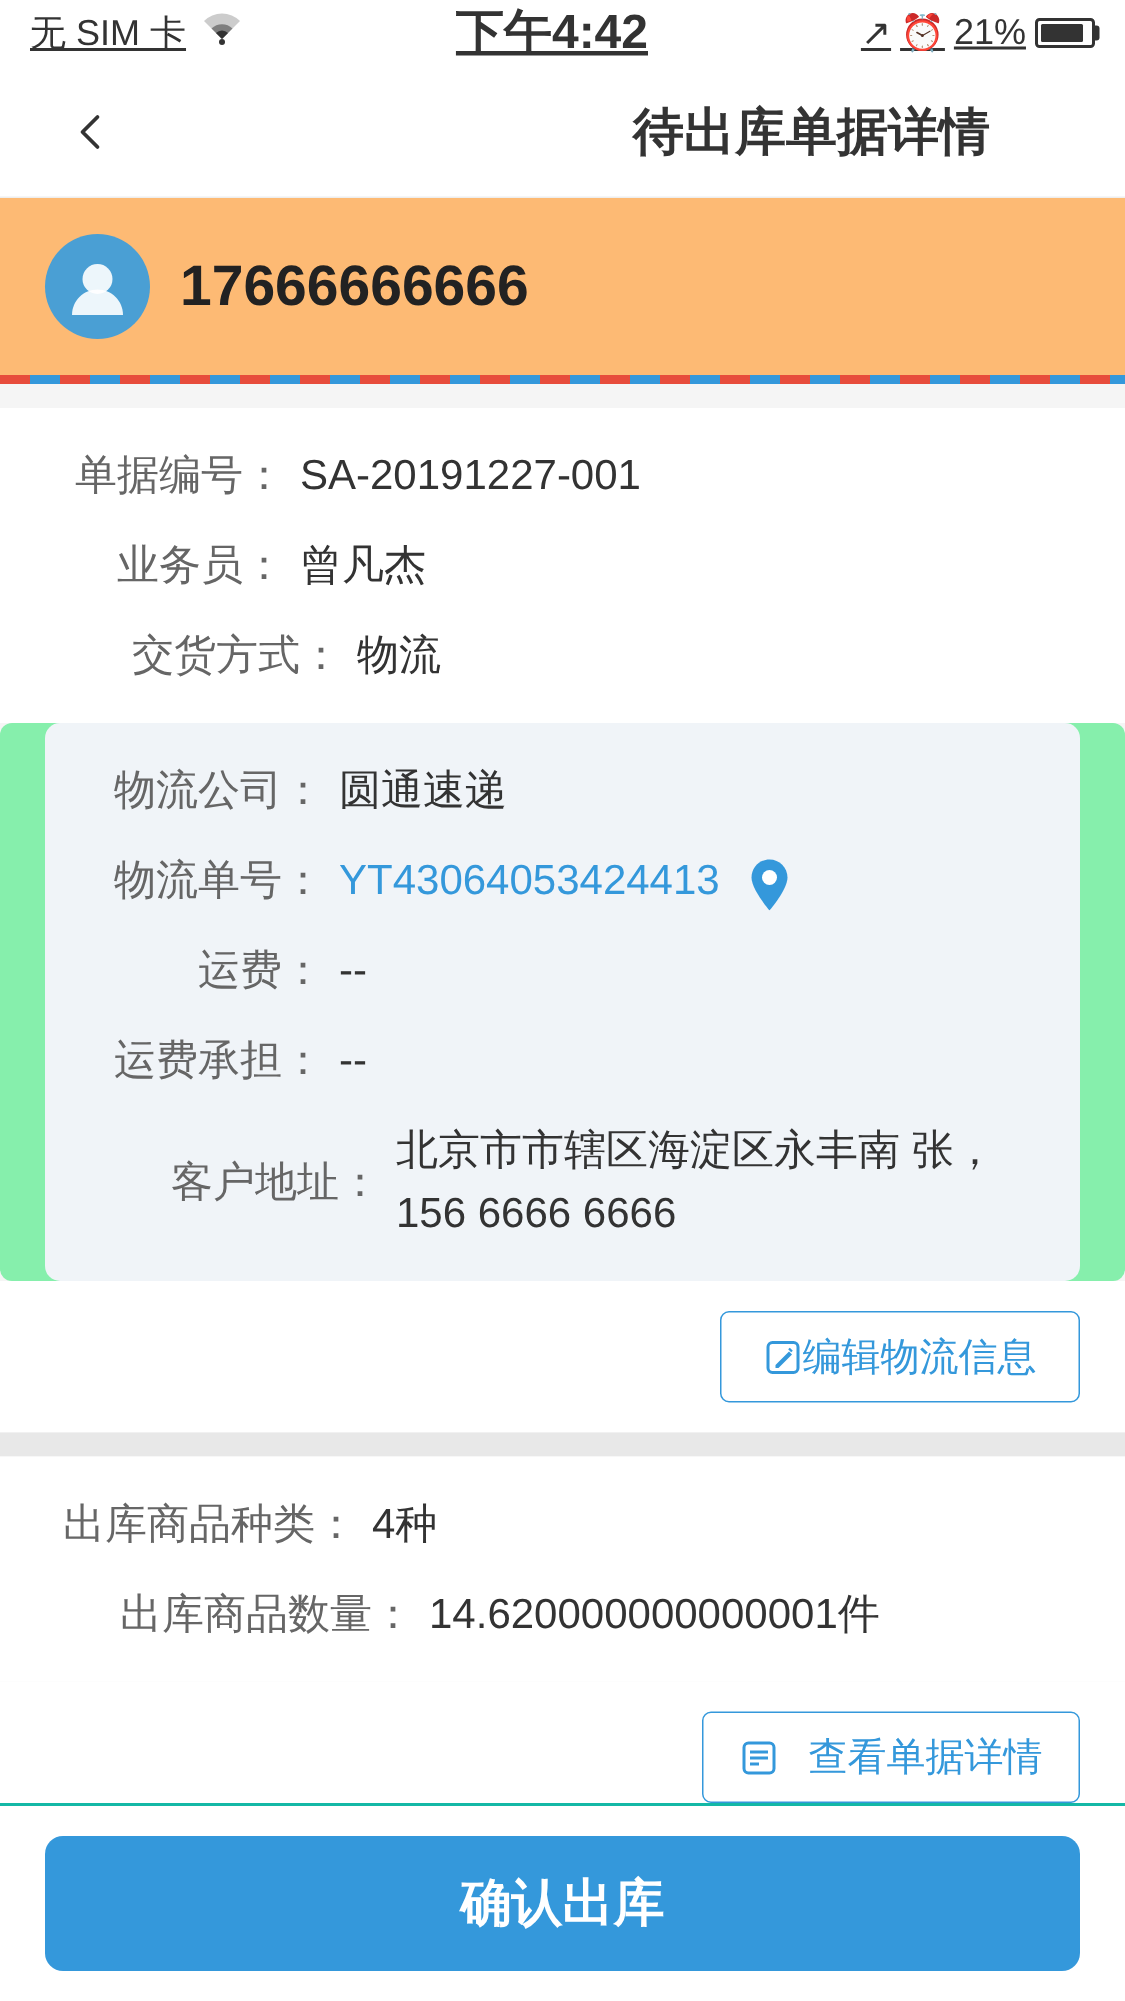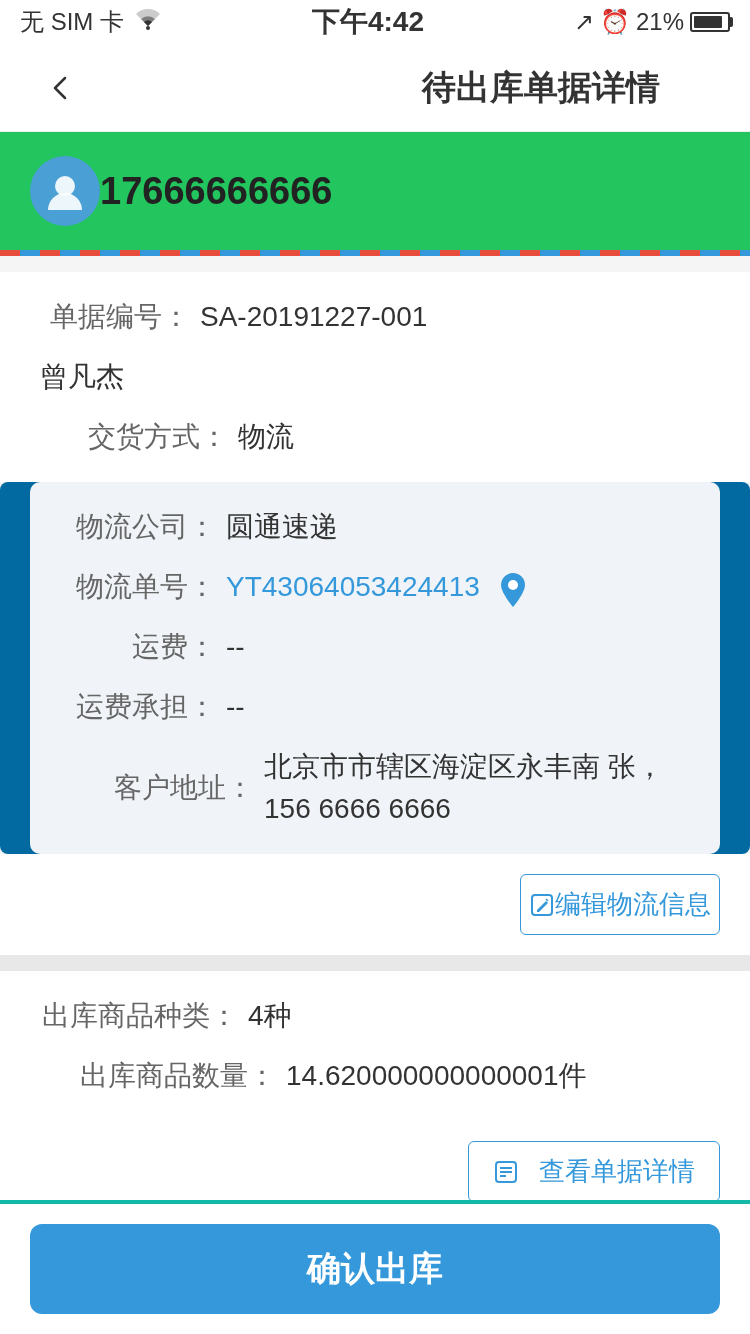--- a/index.html
+++ b/index.html
@@ -17,23 +17,24 @@
     .status-bar {
       width: 750px;
       height: 44px;
       background: #fff;
       display: flex;
       align-items: center;
       justify-content: space-between;
       padding: 0 20px;
       font-size: 24px;
       font-weight: 500;
+      text-decoration: underline;
     }
     .status-left { display: flex; align-items: center; gap: 10px; }
-    .status-center { font-size: 28px; font-weight: 600; }
+    .status-center { font-size: 32px; font-weight: 600; }
     .status-right { display: flex; align-items: center; gap: 6px; font-size: 24px; }
     .battery-icon {
       width: 40px; height: 20px; border: 2px solid #333; border-radius: 3px; position: relative; display: inline-flex; align-items: center; padding: 2px;
     }
     .battery-icon::after { content: ''; width: 3px; height: 10px; background: #333; position: absolute; right: -5px; border-radius: 0 2px 2px 0; }
     .battery-fill { background: #333; height: 100%; width: 87%; border-radius: 1px; }
 
     
     .nav-bar {
       width: 750px;
@@ -57,24 +58,25 @@
       flex: 1;
       text-align: right;
       font-size: 34px;
       font-weight: 600;
       color: #333;
     }
     .nav-spacer { width: 60px; }
 
     
     .customer-section {
-      background: #22c55e;
+      background: #fdba74;
       padding: 24px 30px;
       display: flex;
       align-items: center;
+      gap: 20px;
     }
     .customer-avatar {
       width: 70px;
       height: 70px;
       border-radius: 50%;
       background: #4a9fd4;
       display: flex;
       align-items: center;
       justify-content: center;
     }
@@ -147,21 +149,21 @@
       display: flex;
       justify-content: flex-end;
       padding: 20px 30px;
       background: #fff;
     }
     .edit-btn {
       border: 1.5px solid #3498db;
       color: #3498db;
       background: #fff;
       border-radius: 6px;
-      padding: 12px 8px;
+      padding: 12px 28px;
       font-size: 26px;
       display: flex;
       align-items: center;
       cursor: pointer;
     }
 
     
     .section-separator {
       height: 16px;
       background: #e8e8e8;
@@ -201,21 +203,21 @@
     }
 
     
     .confirm-btn-area {
       position: fixed;
       bottom: 0;
       left: 0;
       width: 750px;
       padding: 20px 30px;
       background: #fff;
-      border-top: 4px solid #14b8a6;
+      border-top: 2px solid #14b8a6;
     }
     .confirm-btn {
       width: 100%;
       height: 90px;
       background: #3498db;
       border: none;
       border-radius: 12px;
       color: #fff;
       font-size: 34px;
       font-weight: 600;
@@ -281,29 +283,30 @@
   </div>
 
   <div class="dashed-divider"></div>
 
   <div class="info-section">
     <div class="info-row">
       <span class="info-label">单据编号：</span>
       <span class="info-value">SA-20191227-001</span>
     </div>
     <div class="info-row">
+      <span class="info-label">业务员：</span>
       <span class="info-value">曾凡杰</span>
     </div>
     <div class="info-row">
       <span class="info-label">交货方式：</span>
       <span class="info-value">物流</span>
     </div>
   </div>
 
-  <div class="logistics-card" style="margin: 0 0 0 0; background: #0369a1; padding: 0;">
+  <div class="logistics-card" style="margin: 0 0 0 0; background: #86efac; padding: 0;">
     <div style="background: #f0f4f8; margin: 0 30px 0 30px; border-radius: 10px; padding: 24px 26px;">
       <div class="info-row">
         <span class="info-label">物流公司：</span>
         <span class="info-value">圆通速递</span>
       </div>
       <div class="info-row">
         <span class="info-label">物流单号：</span>
         <span class="info-value blue">
           <span>YT43064053424413</span>
           <span class="location-icon">

